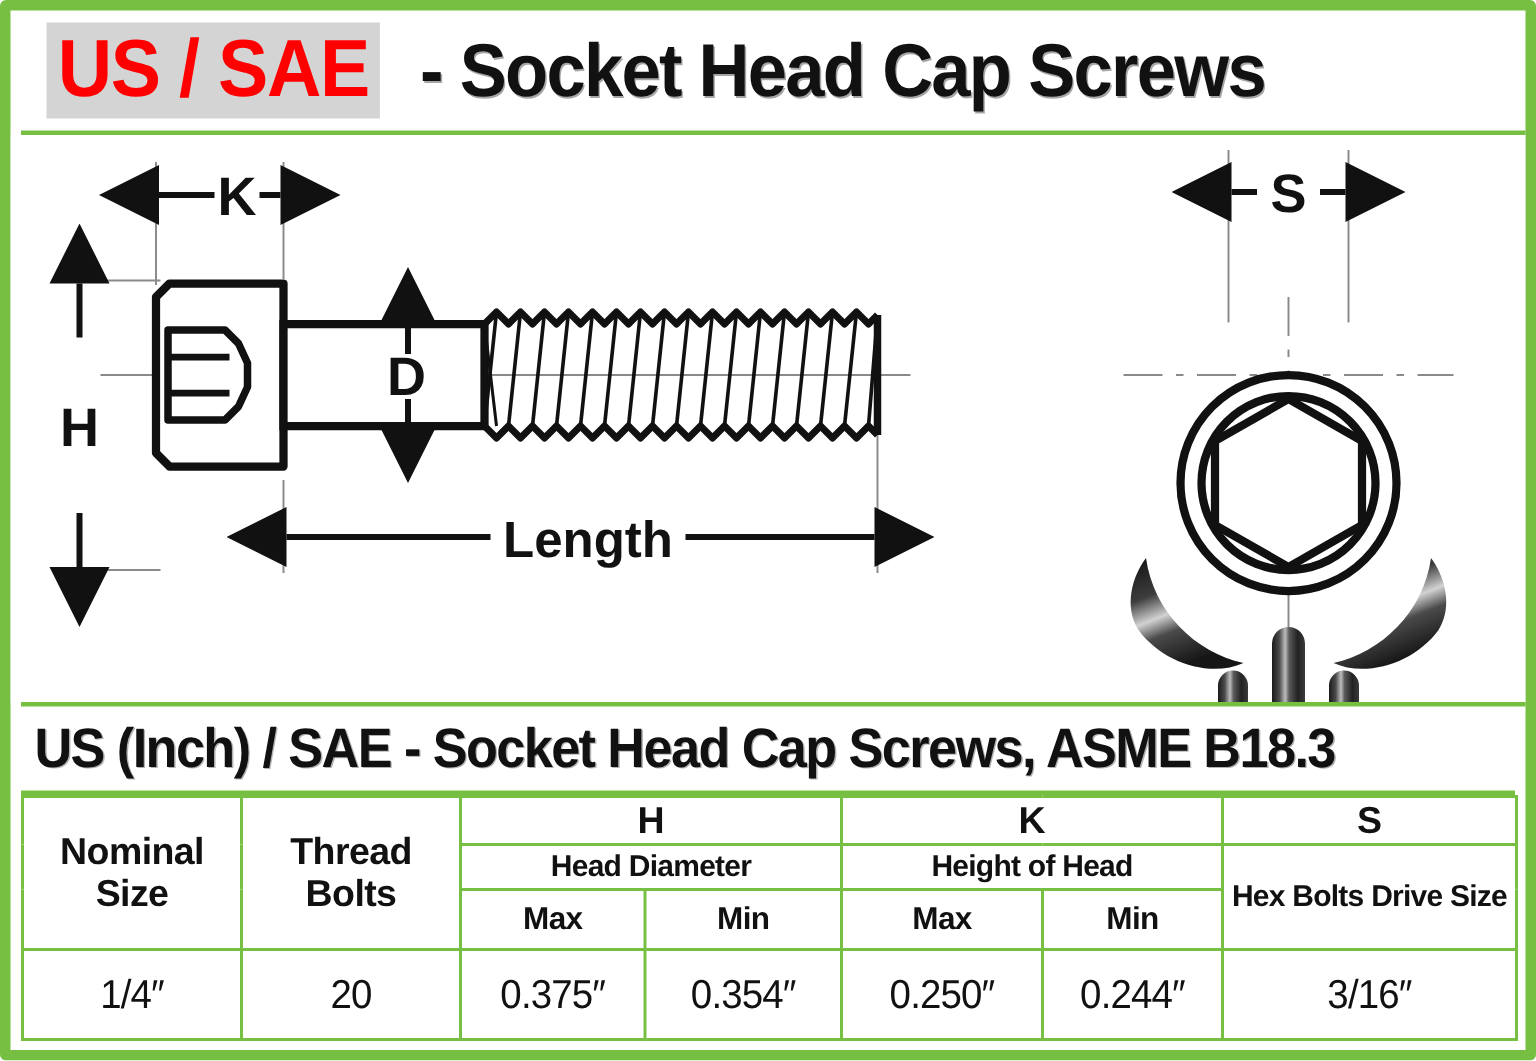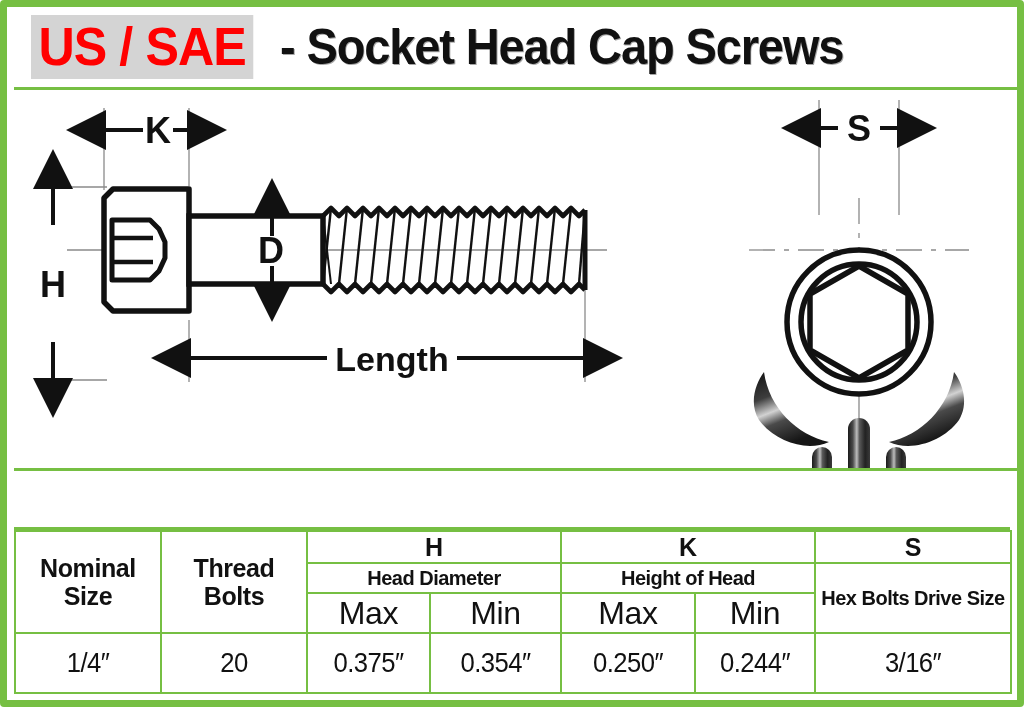--- a/index.html
+++ b/index.html
@@ -139,22 +139,22 @@
     line-height:27px;
     letter-spacing:-0.5px;
     height:30px;
   }
   td.hdr-letter{
     font-weight:bold;
     font-size:25px;
     height:32px;
   }
   td.hdr-sub{
-    font-weight:normal;
-    font-size:32px;
+    font-weight:bold;
+    font-size:21px;
     height:40px;
     letter-spacing:-0.4px;
   }
   td.val{
     font-size:27px;
     height:60px;
     letter-spacing:-0.6px;
     transform:scaleX(0.95);
   }
   .nobottom{ border-bottom:none !important; }
@@ -319,20 +319,23 @@
 
         <rect x="879" y="357" width="20" height="75" rx="10" fill="url(#keyGrad)"></rect>
       </g>
     </svg>
   </div>
   <div id="diagram-divider"></div>
 
   <div id="table-area">
 
 
+    <div id="table-heading">
+      <span id="table-heading-text">US (Inch) / SAE - Socket Head Cap Screws, ASME B18.3</span>
+    </div>
     <div id="heading-rule"></div>
 
     <table id="spec-table">
       <colgroup>
         <col style="width:146px">
           <col style="width:146px">
         <col style="width:123px">
           <col style="width:131px">
         <col style="width:134px">
           <col style="width:120px">

